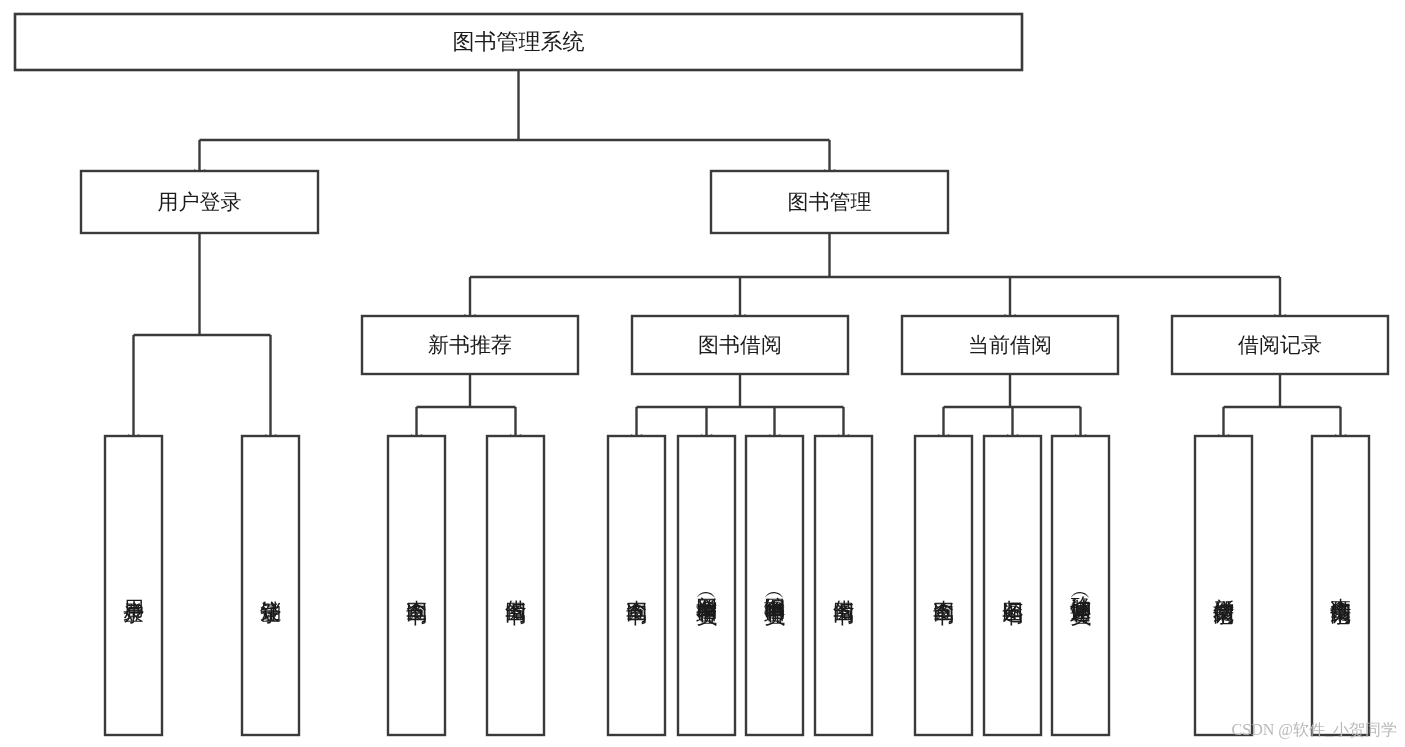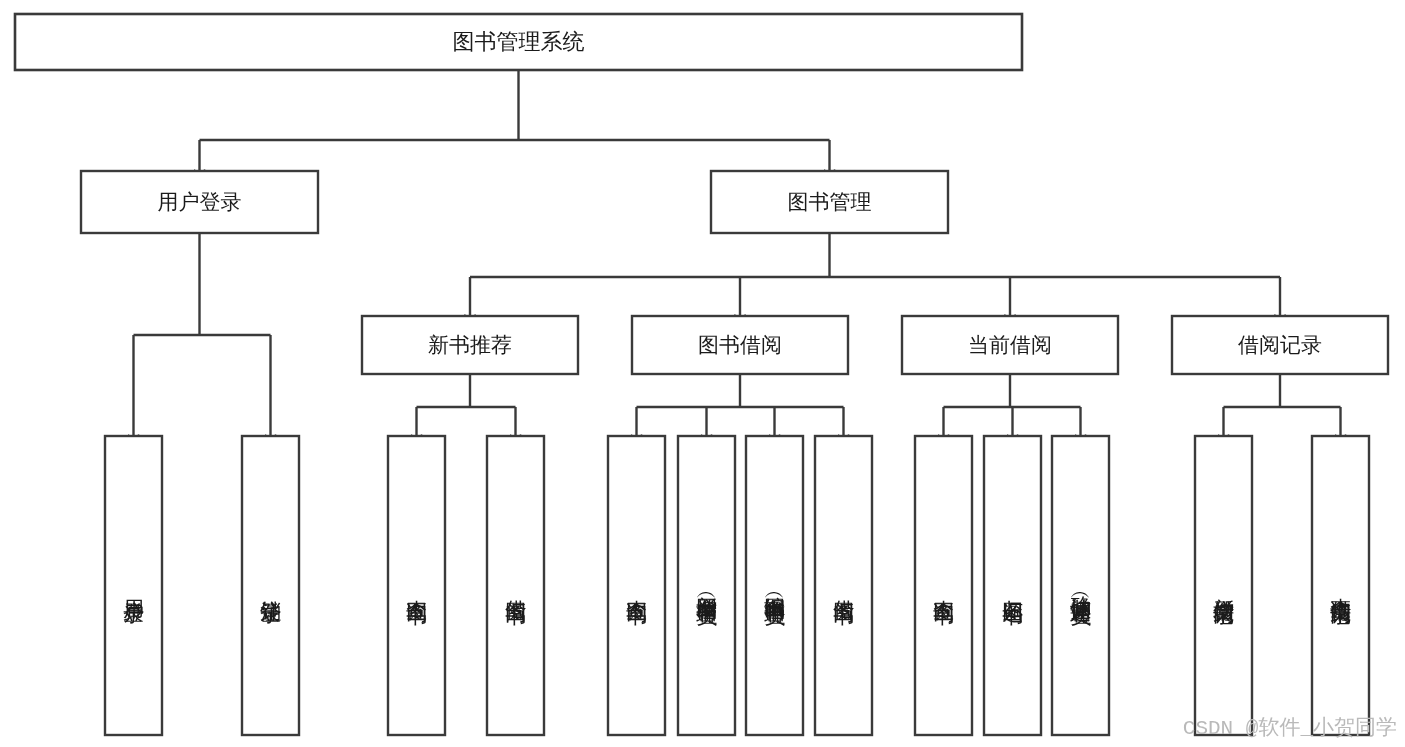--- a/index.html
+++ b/index.html
@@ -74,22 +74,22 @@
     font-size: 21px;
     line-height: 1.06;
     color: #1b1b1b;
     letter-spacing: 1.5px;
     white-space: nowrap;
   }
   .watermark {
     position: absolute;
     right: 8px;
     bottom: 6px;
-    font-family: Liberation Mono, monospace;
-    font-size: 21px;
+    font-family: Liberation Serif, serif;
+    font-size: 16px;
     color: #b9b9b9;
     white-space: nowrap;
     pointer-events: none;
   }
 </style>
 </head>
 <body>
 
 <div id="diagram-root">
 

